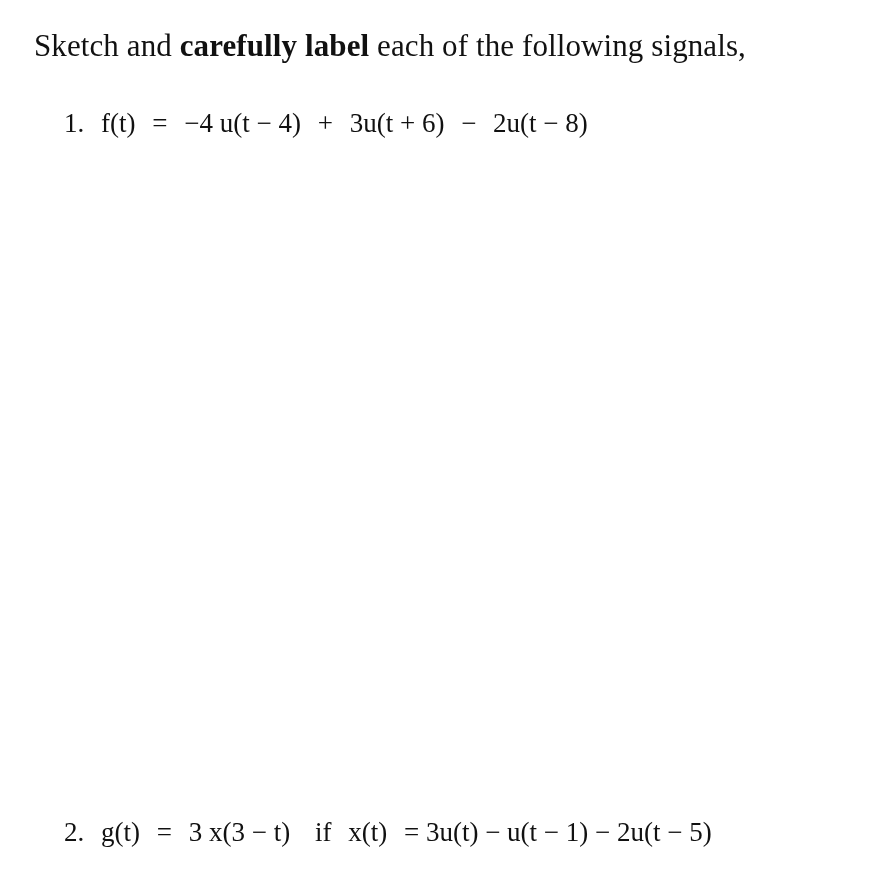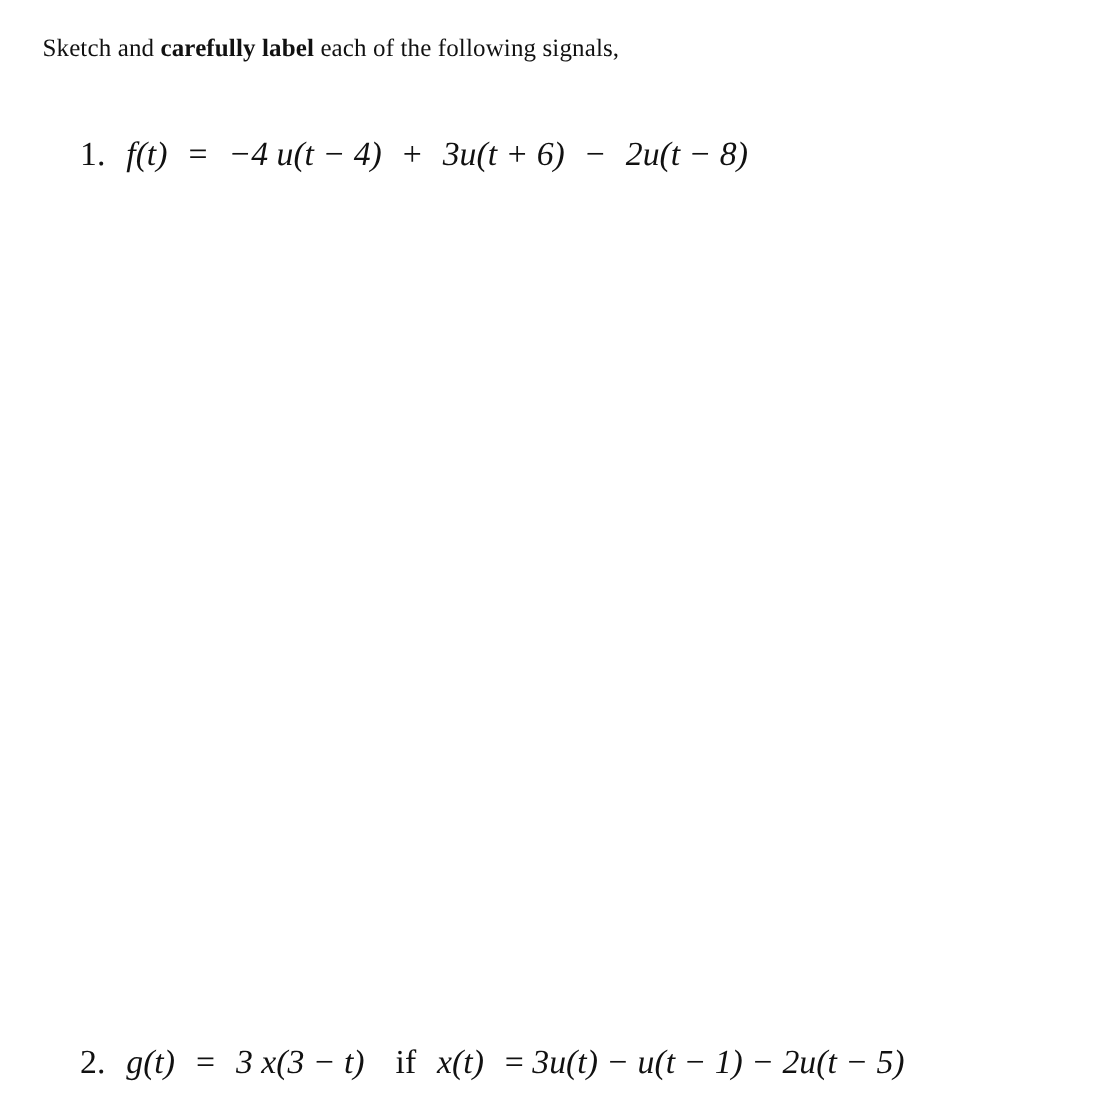--- a/index.html
+++ b/index.html
@@ -4,32 +4,32 @@
   <style>
     html, body { margin: 0; padding: 0; background: #ffffff; }
     body {
       width: 892px; height: 894px; position: relative; overflow: hidden;
       font-family: "DejaVu Serif", "Liberation Serif", serif;
       color: #111111;
     }
     .intro {
       position: absolute; left: 34px; top: 28px;
       font-family: "Liberation Serif", "DejaVu Serif", serif;
-      font-size: 20px; letter-spacing: 0.1px; white-space: nowrap;
+      font-size: 31px; letter-spacing: 0.1px; white-space: nowrap;
     }
     .intro b { font-weight: bold; }
     .problem {
       position: absolute; white-space: nowrap;
       font-family: "Liberation Serif", "DejaVu Serif", serif;
       font-size: 27px;
     }
     .p1 { left: 64px; top: 108px; }
-    .p2 { left: 64px; top: 834px; }
+    .p2 { left: 64px; top: 817px; }
     .num { margin-right: 10px; }
-    .m { font-style: italic; }
+    .m { }
     .sp { display: inline-block; width: 10px; }
     .sp2 { display: inline-block; width: 18px; }
     .blank { position: absolute; left: 0; width: 892px; }
   </style>
 </head>
 <body>
 
 <div class="intro">
   <span>Sketch and </span><b>carefully label</b><span> each of the following signals,</span>
 </div>

